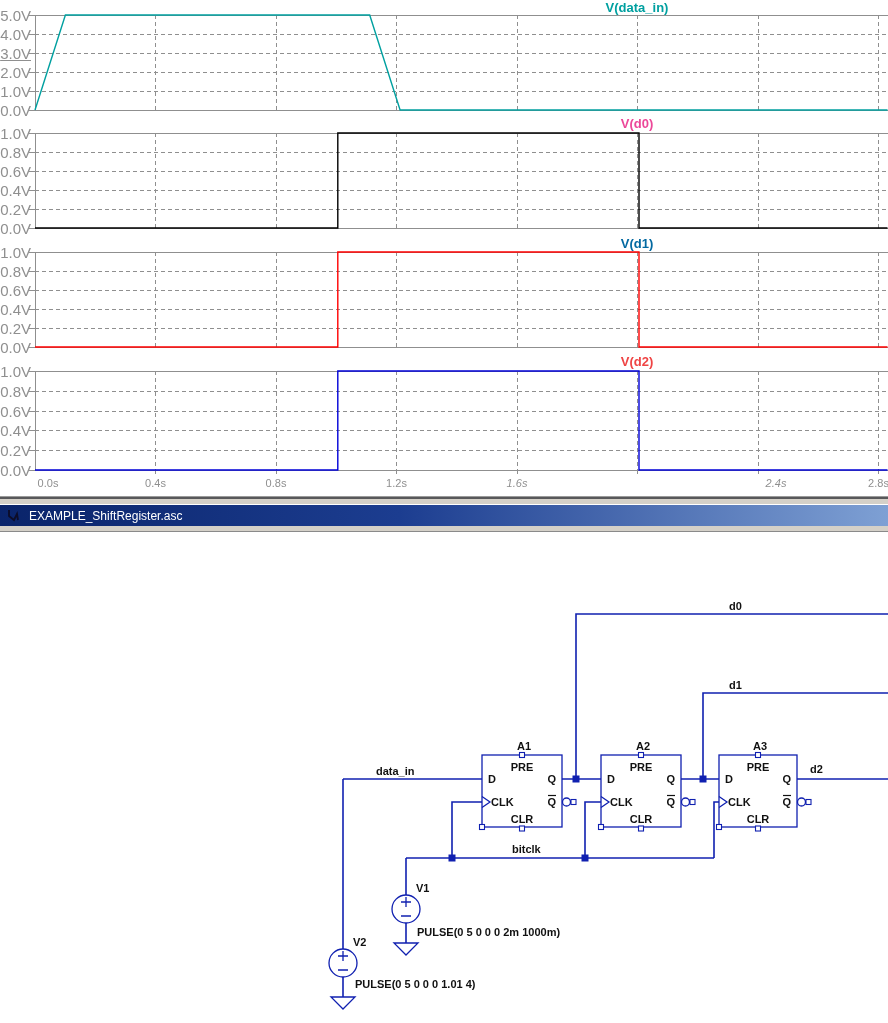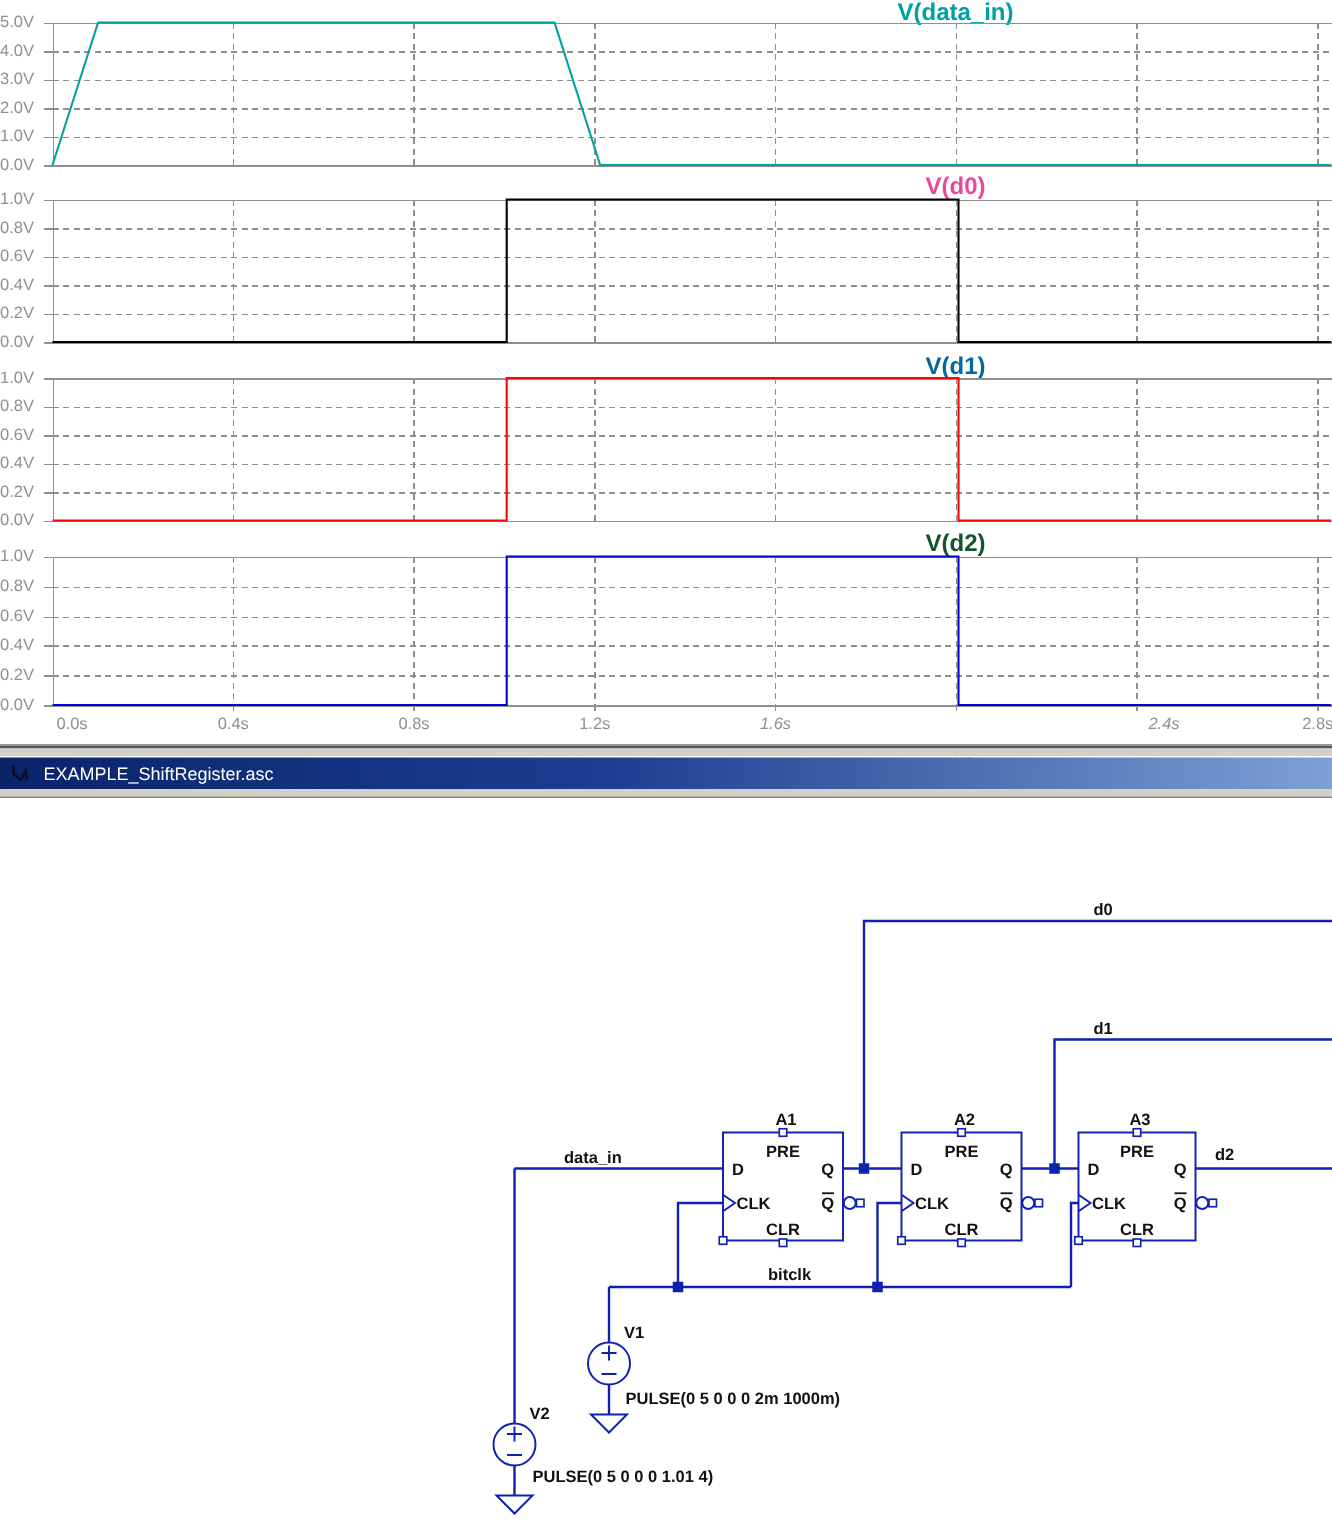--- a/index.html
+++ b/index.html
@@ -8,23 +8,23 @@
     background:#ffffff;font-family:"Liberation Sans",sans-serif;
     --wire:#1020b0;--grid:#8f8f8f;--ticklab:#8f8f8f;--schtext:#111111;
   }
   .abs{position:absolute}
   
   #wave-area{position:absolute;left:0;top:0;width:888px;height:495px;background:#fff}
   .pane-svg{position:absolute;left:0;overflow:visible}
   .gsolid{stroke:var(--grid);stroke-width:1;shape-rendering:crispEdges}
   .gdash{stroke:var(--grid);stroke-width:1;stroke-dasharray:4 3;shape-rendering:crispEdges}
   .trace{fill:none;stroke-width:1.4}
-  .ylab{position:absolute;left:0;width:31px;text-align:left;font-size:11px;line-height:13px;color:var(--ticklab)}
+  .ylab{position:absolute;left:0;width:31px;text-align:right;font-size:15px;line-height:13px;color:var(--ticklab)}
   .xlab{position:absolute;top:477px;font-size:11px;color:var(--ticklab);transform:translateX(-50%);white-space:nowrap}
-  .ptitle{position:absolute;left:637px;transform:translateX(-50%);font-size:16px;font-weight:bold;white-space:nowrap}
+  .ptitle{position:absolute;left:637px;transform:translateX(-50%);font-size:13px;font-weight:bold;white-space:nowrap}
   
   .s1{left:0;width:888px;top:496px;height:1px;background:#9a9a9a}
   .s2{left:0;width:888px;top:497px;height:2px;background:#58585a}
   .s3{left:0;width:888px;top:499px;height:5px;background:#d4d0c8}
   .s4{left:0;width:888px;top:504px;height:1px;background:#ffffff}
   #titlebar{
     left:0;width:888px;top:505px;height:21px;
     background:linear-gradient(90deg,#0a246a 0%,#1c3d90 45%,#7ea0d4 100%);
     display:flex;align-items:center;color:#fff;font-size:12px;
   }
@@ -39,21 +39,21 @@
   .stext{font-family:"Liberation Sans",sans-serif;font-size:11px;font-weight:bold;fill:var(--schtext)}
   .mid{text-anchor:middle}.end{text-anchor:end}
 </style>
 </head>
 <body style="--wire: #1020b0; --grid: #8f8f8f; --ticklab: #8f8f8f; --schtext: #111111;">
 
 <div id="wave-area">
   <div class="ptitle" id="pt0" style="top: 0px; color: rgb(0, 160, 160);">V(data_in)</div>
   <div class="ptitle" id="pt1" style="top: 116px; color: #ec4899;">V(d0)</div>
   <div class="ptitle" id="pt2" style="top: 236px; color: #0369a1;">V(d1)</div>
-  <div class="ptitle" id="pt3" style="top: 354px; color: #14532d;">V(d2)</div>
+  <div class="ptitle" id="pt3" style="top: 354px; color: #ef4444;">V(d2)</div>
 <svg width="888" height="101" class="pane-svg" style="top: 15px;">
       <line x1="35" y1="0.5" x2="888" y2="0.5" class="gsolid"></line>
       <line x1="29" y1="0.5" x2="35" y2="0.5" class="gsolid"></line>
       <line x1="35" y1="19.5" x2="888" y2="19.5" class="gdash"></line>
       <line x1="29" y1="19.5" x2="35" y2="19.5" class="gsolid"></line>
       <line x1="35" y1="38.5" x2="888" y2="38.5" class="gdash"></line>
       <line x1="29" y1="38.5" x2="35" y2="38.5" class="gsolid"></line>
       <line x1="35" y1="57.5" x2="888" y2="57.5" class="gdash"></line>
       <line x1="29" y1="57.5" x2="35" y2="57.5" class="gsolid"></line>
       <line x1="35" y1="76.5" x2="888" y2="76.5" class="gdash"></line>
@@ -65,21 +65,21 @@
       <line x1="276" y1="0" x2="276" y2="95" class="gdash"></line>
       <line x1="396.5" y1="0" x2="396.5" y2="95" class="gdash"></line>
       <line x1="517" y1="0" x2="517" y2="95" class="gdash"></line>
       <line x1="637.5" y1="0" x2="637.5" y2="95" class="gdash"></line>
       <line x1="758" y1="0" x2="758" y2="95" class="gdash"></line>
       <line x1="878.5" y1="0" x2="878.5" y2="95" class="gdash"></line>
       <polyline points="35.0,95.0 65.4,0.0 369.7,0.0 400.1,95.0 887.5,95.0" class="trace" stroke="#00a0a0"></polyline>
     </svg>
     <div class="ylab" style="top: 9px;">5.0V</div>
     <div class="ylab" style="top: 28px;">4.0V</div>
-    <div class="ylab" style="top: 47px;">3.0V</div>
+    <div class="ylab" style="top: 47px; text-decoration: underline;">3.0V</div>
     <div class="ylab" style="top: 66px;">2.0V</div>
     <div class="ylab" style="top: 85px;">1.0V</div>
     <div class="ylab" style="top: 104px;">0.0V</div>
     <svg width="888" height="101" class="pane-svg" style="top: 133px;">
       <line x1="35" y1="0.5" x2="888" y2="0.5" class="gsolid"></line>
       <line x1="29" y1="0.5" x2="35" y2="0.5" class="gsolid"></line>
       <line x1="35" y1="19.5" x2="888" y2="19.5" class="gdash"></line>
       <line x1="29" y1="19.5" x2="35" y2="19.5" class="gsolid"></line>
       <line x1="35" y1="38.5" x2="888" y2="38.5" class="gdash"></line>
       <line x1="29" y1="38.5" x2="35" y2="38.5" class="gsolid"></line>

